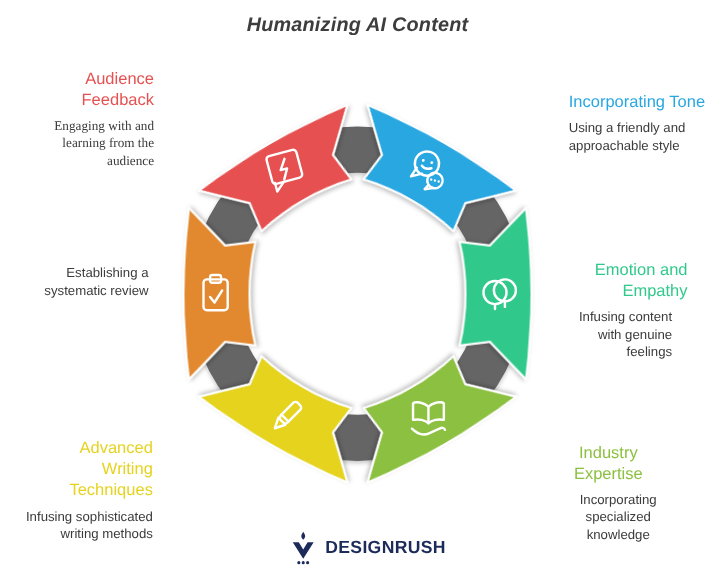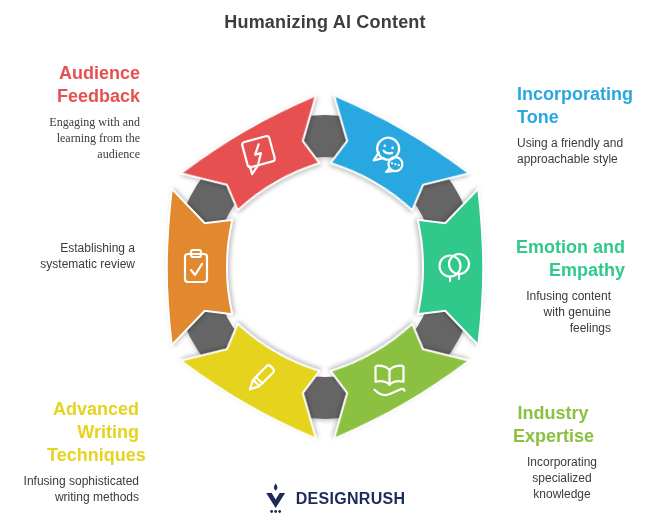--- a/index.html
+++ b/index.html
@@ -3,33 +3,33 @@
 <meta charset="utf-8">
 <style>
   html,body { margin:0; padding:0; background:#ffffff; }
   .canvas {
     position:relative; width:650px; height:532px; background:#ffffff;
     font-family:"Liberation Sans", sans-serif; overflow:hidden;
   }
   .page-title {
     position:absolute; top:12px; left:0; width:100%;
     text-align:center; font-size:18px; font-weight:700; color:#3d3d3d;
-    letter-spacing:.2px; margin:0;
+    letter-spacing:.2px; margin:0;font-style:italic;
   }
   .cycle-svg { position:absolute; left:137px; top:79px; width:376px; height:376px; }
   .ring { filter:drop-shadow(0 2px 2px rgba(0,0,0,.22)); }
   .ribbon {
     stroke:#ffffff; stroke-width:2; stroke-linejoin:round;
     filter:drop-shadow(0 2px 2px rgba(0,0,0,.25));
   }
   .icon { stroke:#ffffff; stroke-width:2.2; fill:none; stroke-linecap:round; stroke-linejoin:round; }
   .icon .fillw { fill:#ffffff; stroke:none; }
 
   .label { position:absolute; }
-  .label .heading { font-size:18px; font-weight:700; line-height:1.28; }
+  .label .heading { font-size:15px; font-weight:400; line-height:1.28; }
   .label .desc { font-size:12px; line-height:1.32; color:#3b3b3b; margin-top:7px; }
 
   .lbl-audience { left:18px; top:62px; width:122px; text-align:right; }
   .lbl-audience .heading { max-width:90px; margin-left:auto; }
   .lbl-audience .desc { max-width:112px; margin-left:auto;font-family:Liberation Serif, serif; }
 
   .lbl-conversational { left:517px; top:83px; width:128px; text-align:left; }
   .lbl-conversational .desc { max-width:118px; }
 
   .lbl-emotion { left:515px; top:236px; width:110px; text-align:right; }

